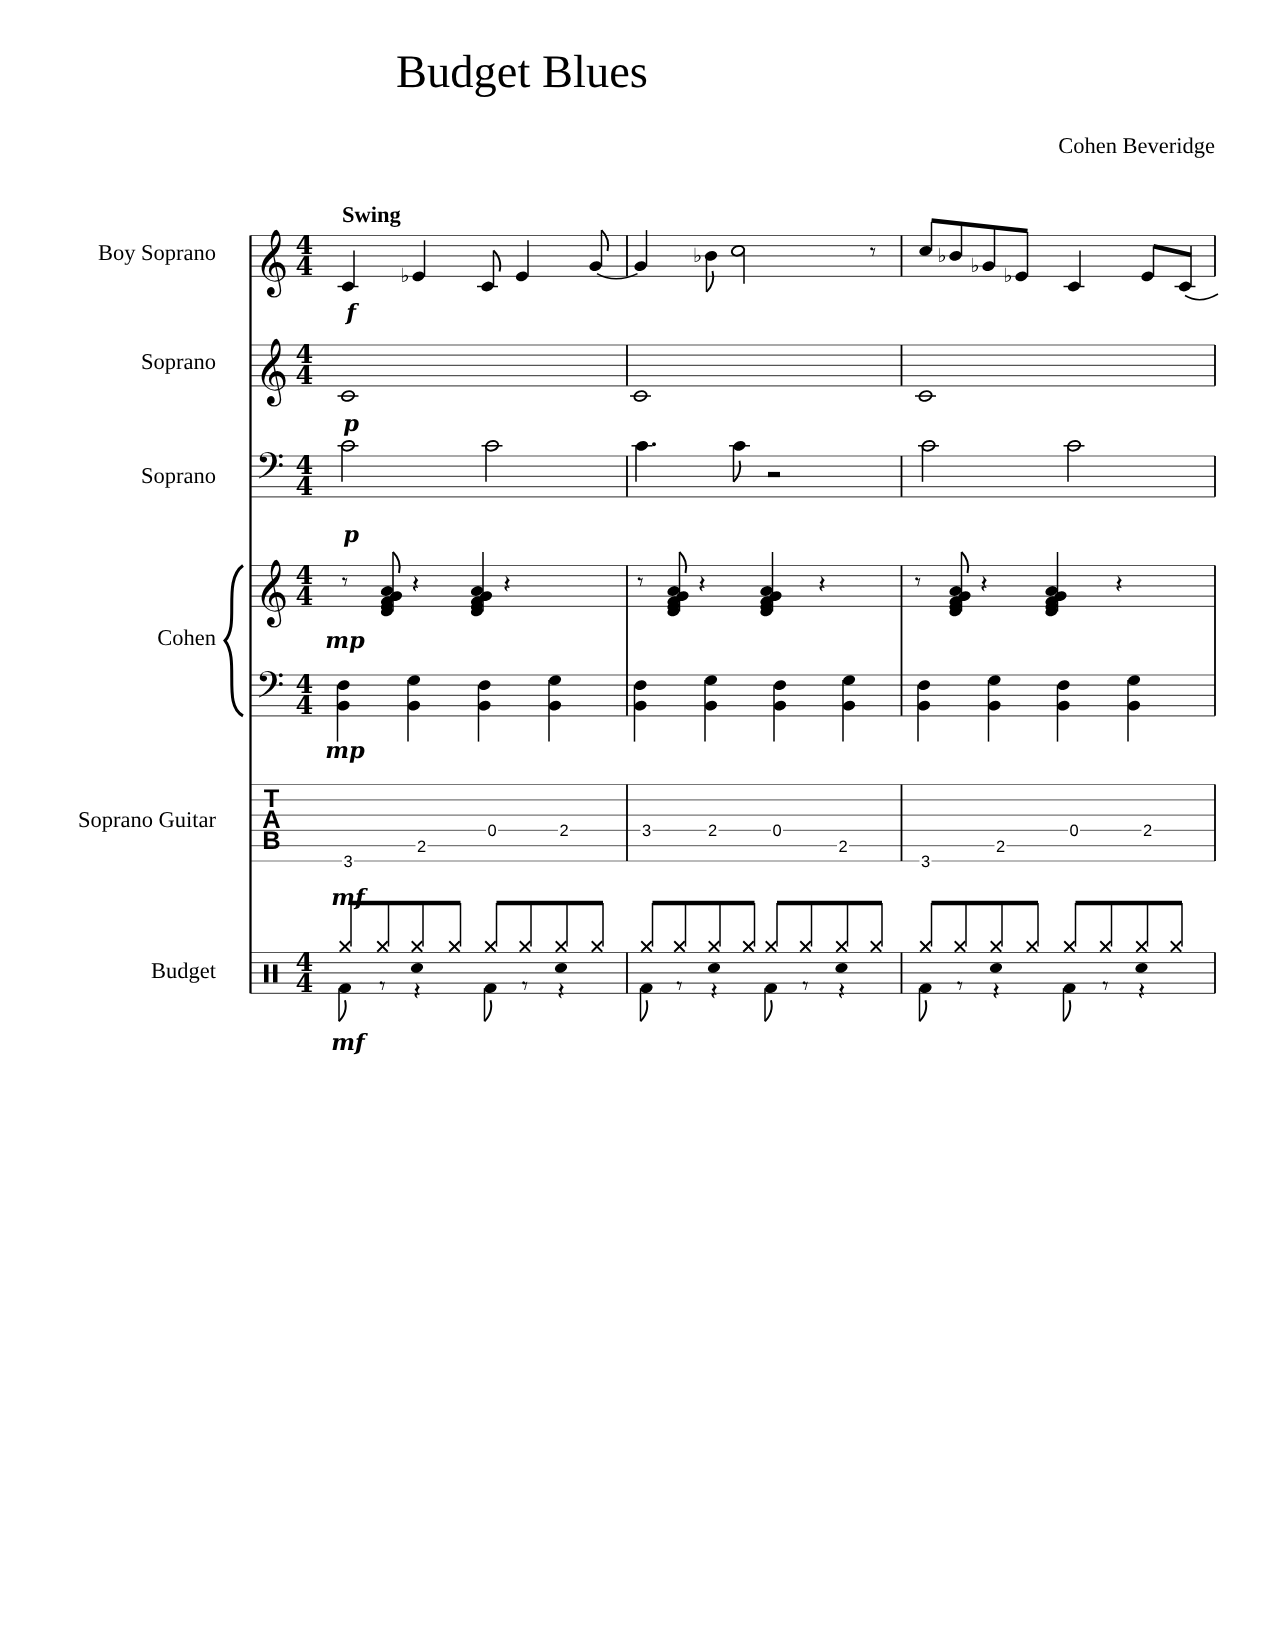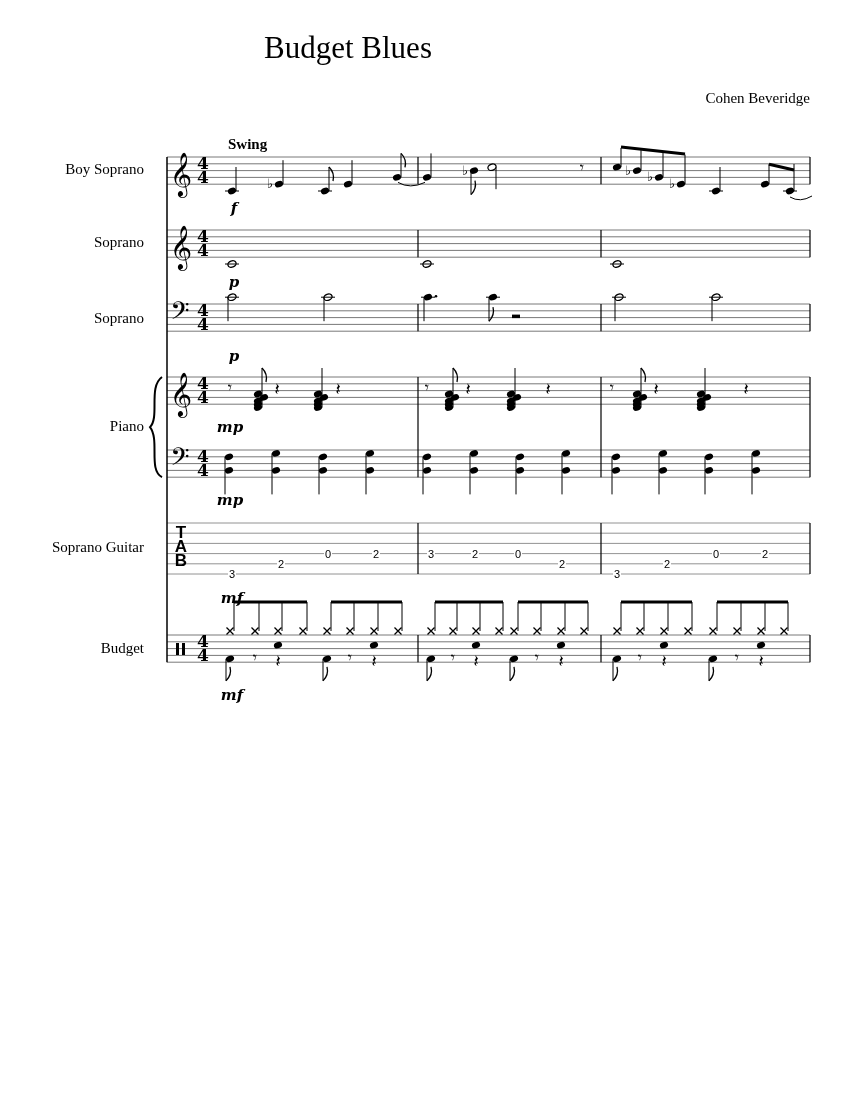--- a/index.html
+++ b/index.html
@@ -17,21 +17,21 @@
 </head>
 <body>
 
 <div class="title">Budget Blues</div>
 <div class="composer">Cohen Beveridge</div>
 <div class="tempo">Swing</div>
 
 <div class="inst-label" style="top:161px">Boy Soprano</div>
 <div class="inst-label" style="top:234px">Soprano</div>
 <div class="inst-label" style="top:310px">Soprano</div>
-<div class="inst-label" style="top:418px">Piano</div>
+<div class="inst-label" style="top:418px">Cohen</div>
 <div class="inst-label" style="top:539px">Soprano Guitar</div>
 <div class="inst-label" style="top:640px">Budget</div>
 
 <svg id="score" width="850" height="1100" xmlns="http://www.w3.org/2000/svg">
   <g id="staves">
       <line x1="167" x2="810" y1="157" y2="157" stroke="#555" stroke-width="0.8"></line>
       <line x1="167" x2="810" y1="163.8" y2="163.8" stroke="#555" stroke-width="0.8"></line>
       <line x1="167" x2="810" y1="170.6" y2="170.6" stroke="#555" stroke-width="0.8"></line>
       <line x1="167" x2="810" y1="177.4" y2="177.4" stroke="#555" stroke-width="0.8"></line>
       <line x1="167" x2="810" y1="184.2" y2="184.2" stroke="#555" stroke-width="0.8"></line>

